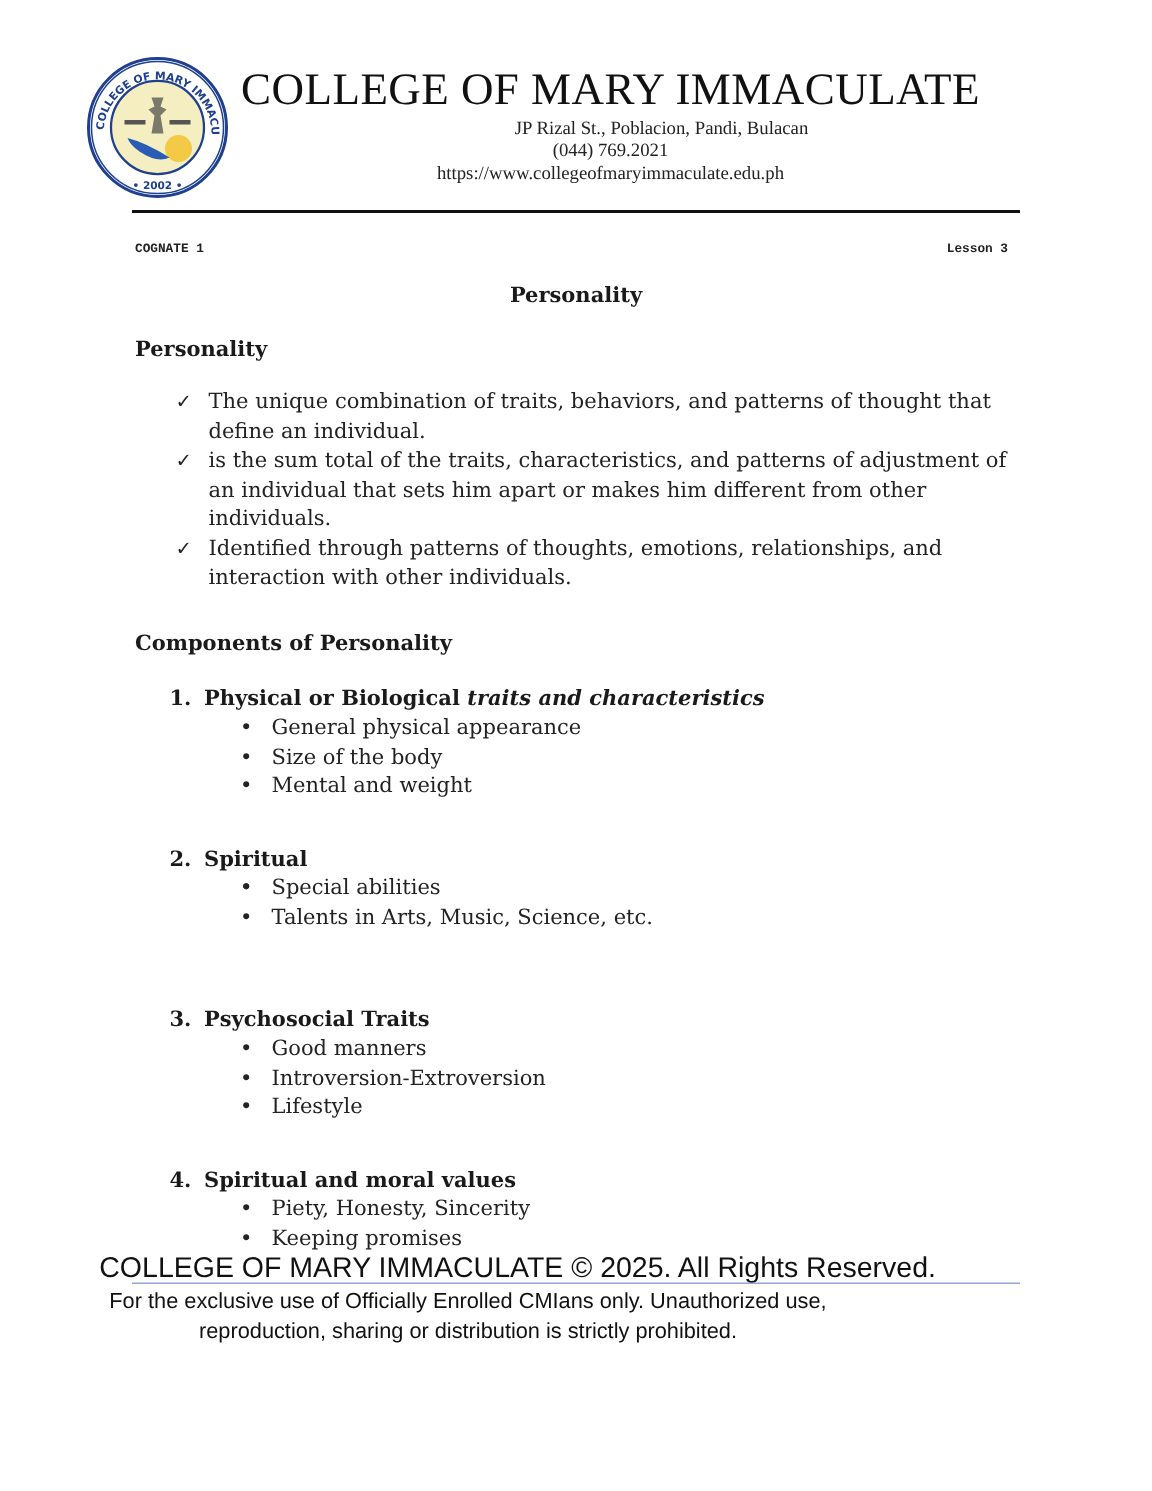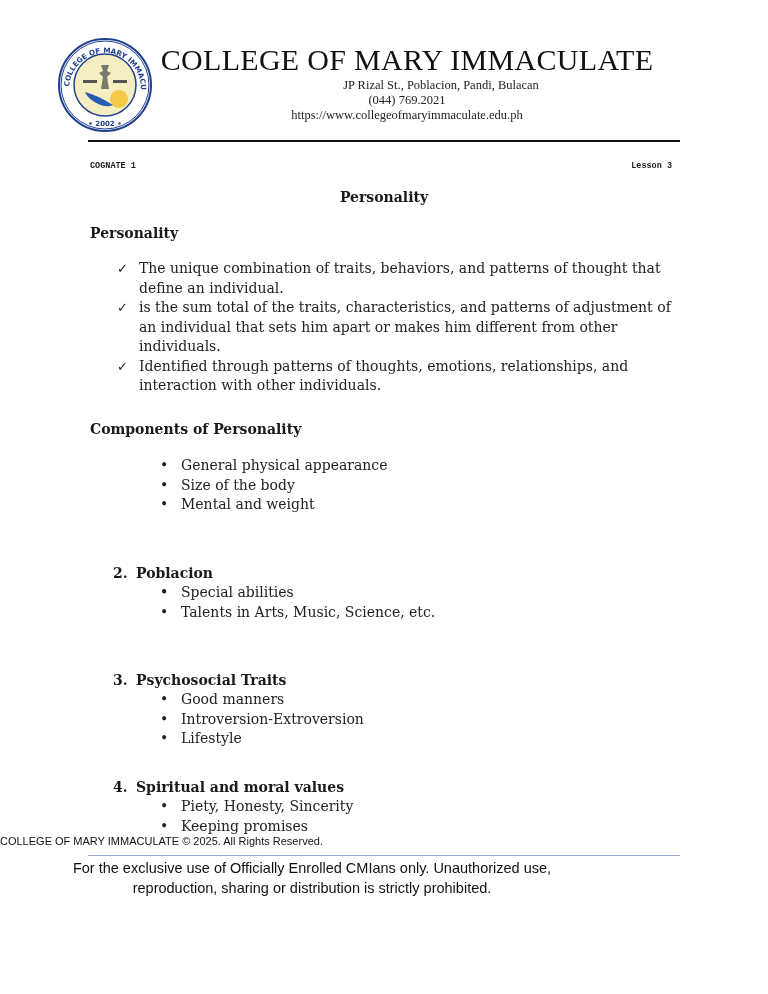--- a/index.html
+++ b/index.html
@@ -15,21 +15,21 @@
     .body-text { font-family: "DejaVu Serif", serif; font-size: 14px; line-height: 19.5px; color: #222; }
     .check-list { left: 117px; top: 259px; width: 570px; }
     .check-item { position: relative; padding-left: 22px; }
     .check-mark { position: absolute; left: 0; top: 0; font-size: 13px; }
     .comp-list { left: 113px; width: 560px; }
     .comp-head { font-family: "DejaVu Serif", serif; font-weight: bold; font-size: 14px; line-height: 20px; }
     .comp-head .num { display: inline-block; width: 23px; }
     .comp-head i { font-style: italic; }
     .bullet-item { position: relative; padding-left: 68px; }
     .bullet-dot { position: absolute; left: 47px; top: 0; }
-    .footer-copy { left: 0; width: 624px; top: 835px; text-align: left; font-family: "Liberation Sans", sans-serif; font-size: 11px; color: #111; }
+    .footer-copy { left: 0; width: 624px; top: 835px; text-align: right; font-family: "Liberation Sans", sans-serif; font-size: 19px; color: #111; }
     .hr-foot { left: 88px; top: 855px; width: 592px; height: 1px; background: #8fa9d0; }
     .footer-note { left: 0; width: 624px; top: 858px; text-align: center; font-family: "Liberation Sans", sans-serif; font-size: 14.5px; line-height: 20px; color: #111; }
   </style>
 </head>
 <body>
 
 <div class="abs logo">
   <svg width="96" height="96" viewBox="0 0 96 96">
     <circle cx="48" cy="48" r="46" fill="#ffffff" stroke="#1f3f8f" stroke-width="2"></circle>
     <circle cx="48" cy="48" r="44" fill="none" stroke="#1f3f8f" stroke-width="1"></circle>
@@ -74,30 +74,33 @@
   </div>
   <div class="check-item">
     <span class="check-mark">✓</span>
     <span>Identified through patterns of thoughts, emotions, relationships, and interaction with other individuals.</span>
   </div>
 </div>
 
 <div class="abs section-head" style="top:421px;">Components of Personality</div>
 
 <div class="abs comp-list" style="top:456px;">
+  <div class="comp-head">
+    <span class="num">1.</span><span>Physical or Biological</span> <i>traits and characteristics</i>
+  </div>
   <div class="body-text">
     <div class="bullet-item"><span class="bullet-dot">•</span><span>General physical appearance</span></div>
     <div class="bullet-item"><span class="bullet-dot">•</span><span>Size of the body</span></div>
     <div class="bullet-item"><span class="bullet-dot">•</span><span>Mental and weight</span></div>
   </div>
 </div>
 
 <div class="abs comp-list" style="top:563px;">
   <div class="comp-head">
-    <span class="num">2.</span><span>Poblacion</span>
+    <span class="num">2.</span><span>Spiritual</span>
   </div>
   <div class="body-text">
     <div class="bullet-item"><span class="bullet-dot">•</span></div>
     <div class="bullet-item"><span class="bullet-dot">•</span><span>Special abilities</span></div>
     <div class="bullet-item"><span class="bullet-dot">•</span><span>Talents in Arts, Music, Science, etc.</span></div>
   </div>
 </div>
 
 <div class="abs comp-list" style="top:670px;">
   <div class="comp-head">

